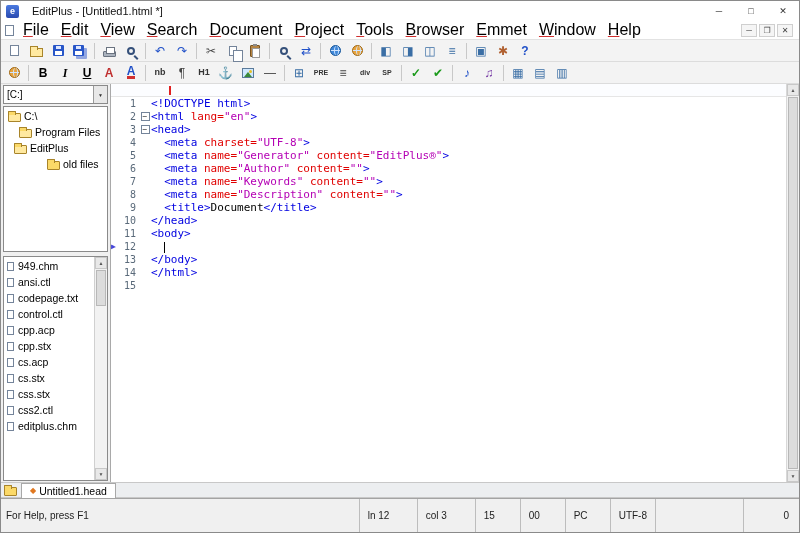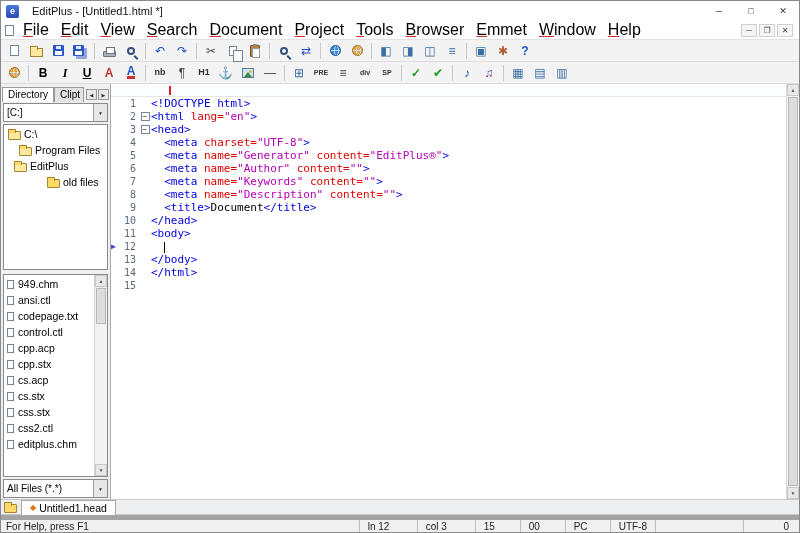--- a/index.html
+++ b/index.html
@@ -110,21 +110,21 @@
   @keyframes blink { 50% { opacity:0; } }
   .edscroll { position:absolute; top:0; right:0; bottom:0; width:13px; background:#f2f2f2; border-left:1px solid #d8d8d8; display:flex; flex-direction:column; }
   .edscroll .scroll-thumb { height:auto; bottom:1px; }
 
   
   .doctabs { height:16px; flex:0 0 auto; background:#eceef0; border-top:1px solid #c8c8c8; border-bottom:1px solid #c8c8c8; display:flex; align-items:center; gap:4px; padding-left:3px; }
   .doctab { height:15px; background:#fff; border:1px solid #a8a8a8; border-bottom:none; display:flex; align-items:center; gap:3px; padding:0 8px; font-size:10.5px; }
   .doctab .dt-icon { color:#e07820; font-size:8px; }
 
   
-  .statusbar { height:17px; flex:0 0 auto; background:#f0f0f0; border-top:5px solid #a3a3a3; display:flex; align-items:center; font-size:10px; color:#222; }
+  .statusbar { height:34px; flex:0 0 auto; background:#f0f0f0; border-top:1px solid #a3a3a3; display:flex; align-items:center; font-size:10px; color:#222; }
   .status-help { flex:1; padding-left:5px; }
   .status-cell { border-left:1px solid #bdbdbd; height:100%; display:flex; align-items:center; padding:0 8px; }
   .status-cell.w60 { min-width:58px; }
   .status-cell.w45 { min-width:45px; }
   .status-gap { border-left:1px solid #bdbdbd; height:100%; width:88px; }
   .status-right { border-left:1px solid #bdbdbd; height:100%; min-width:56px; display:flex; align-items:center; justify-content:flex-end; padding-right:10px; }
 </style>
 </head>
 <body>
 
@@ -314,28 +314,20 @@
         <span class="g" style="color: rgb(58, 110, 165);">▤</span>
       </button>
       <button class="tb-btn">
         <span class="g" style="color: rgb(58, 110, 165);">▥</span>
       </button>
     </div>
 
   <div class="main">
 
     <div class="sidebar">
-      <div class="side-tabs">
-        <span class="side-tab active">Directory</span>
-        <span class="side-tab trunc">Clipt</span>
-        <span class="tab-arrows">
-          <span class="tab-arrow">◀</span>
-          <span class="tab-arrow">▶</span>
-        </span>
-      </div>
       <div class="combo">
         <span class="val">[C:]</span>
         <span class="dd">▼</span>
       </div>
       <div class="tree">
           <div class="tree-row" style="padding-left: 4px;">
             <span class="ic ic-folder open"></span>
             <span class="tree-label">C:\</span>
           </div>
           <div class="tree-row" style="padding-left: 15px;">
@@ -400,24 +392,20 @@
             </div>
           </div>
         <div class="vscroll">
           <span class="scroll-btn">▲</span>
           <span class="scroll-track">
               <span class="scroll-thumb"></span>
             </span>
           <span class="scroll-btn">▼</span>
         </div>
       </div>
-      <div class="combo">
-        <span class="val">All Files (*.*)</span>
-        <span class="dd">▼</span>
-      </div>
     </div>
 
     <div class="editor">
       <div class="ruler">
         <span>---1----2----3----4----5----6----7----8----9----0----1----2----3----4----5----6----7----8----9----0----1----2----3----4----5</span>
         <span class="ruler-tick"></span>
       </div>
       <div class="code-lines"><div class="line"><span class="marker"></span><span class="lnum">1</span><span class="fold"></span><span class="codetext"><span class="tok-tag">&lt;!DOCTYPE html&gt;</span></span></div><div class="line"><span class="marker"></span><span class="lnum">2</span><span class="fold"><span class="foldbox">−</span></span><span class="codetext"><span class="tok-tag">&lt;html </span><span class="tok-attr">lang=</span><span class="tok-val">"en"</span><span class="tok-tag">&gt;</span></span></div><div class="line"><span class="marker"></span><span class="lnum">3</span><span class="fold"><span class="foldbox">−</span></span><span class="codetext"><span class="tok-tag">&lt;head&gt;</span></span></div><div class="line"><span class="marker"></span><span class="lnum">4</span><span class="fold"></span><span class="codetext"><span class="tok-text">  </span><span class="tok-tag">&lt;meta </span><span class="tok-attr">charset=</span><span class="tok-val">"UTF-8"</span><span class="tok-tag">&gt;</span></span></div><div class="line"><span class="marker"></span><span class="lnum">5</span><span class="fold"></span><span class="codetext"><span class="tok-text">  </span><span class="tok-tag">&lt;meta </span><span class="tok-attr">name=</span><span class="tok-val">"Generator"</span><span class="tok-text"> </span><span class="tok-attr">content=</span><span class="tok-val">"EditPlus®"</span><span class="tok-tag">&gt;</span></span></div><div class="line"><span class="marker"></span><span class="lnum">6</span><span class="fold"></span><span class="codetext"><span class="tok-text">  </span><span class="tok-tag">&lt;meta </span><span class="tok-attr">name=</span><span class="tok-val">"Author"</span><span class="tok-text"> </span><span class="tok-attr">content=</span><span class="tok-val">""</span><span class="tok-tag">&gt;</span></span></div><div class="line"><span class="marker"></span><span class="lnum">7</span><span class="fold"></span><span class="codetext"><span class="tok-text">  </span><span class="tok-tag">&lt;meta </span><span class="tok-attr">name=</span><span class="tok-val">"Keywords"</span><span class="tok-text"> </span><span class="tok-attr">content=</span><span class="tok-val">""</span><span class="tok-tag">&gt;</span></span></div><div class="line"><span class="marker"></span><span class="lnum">8</span><span class="fold"></span><span class="codetext"><span class="tok-text">  </span><span class="tok-tag">&lt;meta </span><span class="tok-attr">name=</span><span class="tok-val">"Description"</span><span class="tok-text"> </span><span class="tok-attr">content=</span><span class="tok-val">""</span><span class="tok-tag">&gt;</span></span></div><div class="line"><span class="marker"></span><span class="lnum">9</span><span class="fold"></span><span class="codetext"><span class="tok-text">  </span><span class="tok-tag">&lt;title&gt;</span><span class="tok-text">Document</span><span class="tok-tag">&lt;/title&gt;</span></span></div><div class="line"><span class="marker"></span><span class="lnum">10</span><span class="fold"></span><span class="codetext"><span class="tok-tag">&lt;/head&gt;</span></span></div><div class="line"><span class="marker"></span><span class="lnum">11</span><span class="fold"></span><span class="codetext"><span class="tok-tag">&lt;body&gt;</span></span></div><div class="line"><span class="marker">▶</span><span class="lnum">12</span><span class="fold"></span><span class="codetext"><span class="tok-text">  </span><span class="caret"></span></span></div><div class="line"><span class="marker"></span><span class="lnum">13</span><span class="fold"></span><span class="codetext"><span class="tok-tag">&lt;/body&gt;</span></span></div><div class="line"><span class="marker"></span><span class="lnum">14</span><span class="fold"></span><span class="codetext"><span class="tok-tag">&lt;/html&gt;</span></span></div><div class="line"><span class="marker"></span><span class="lnum">15</span><span class="fold"></span><span class="codetext"></span></div></div>
       <div class="edscroll">
         <span class="scroll-btn">▲</span>

